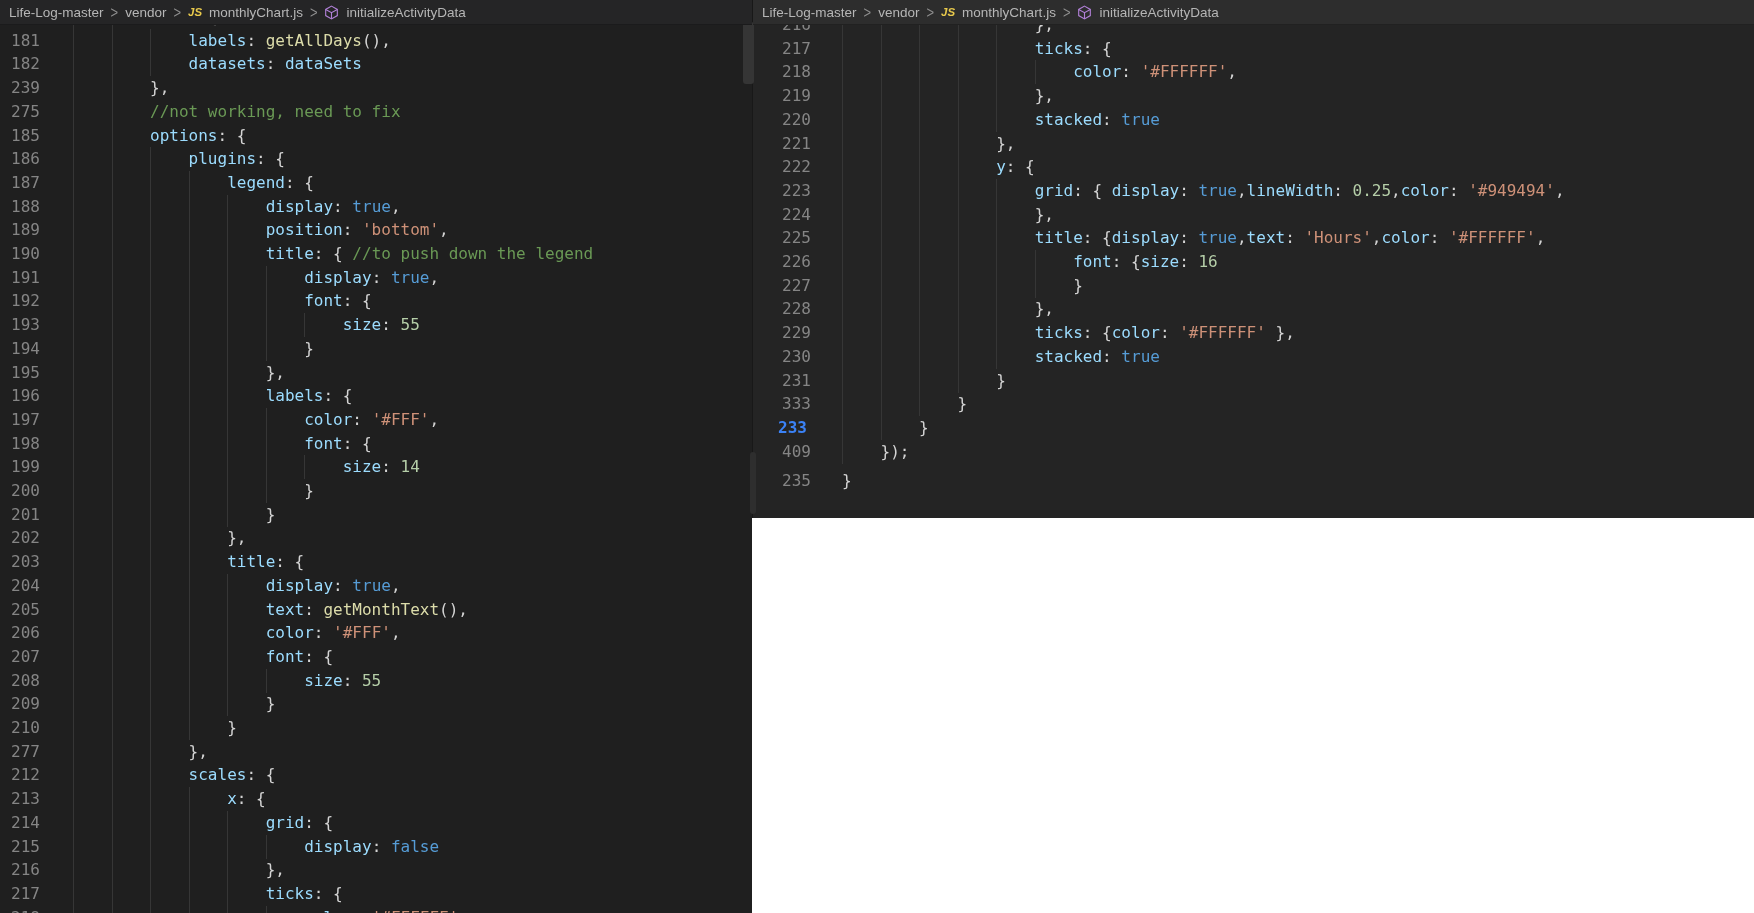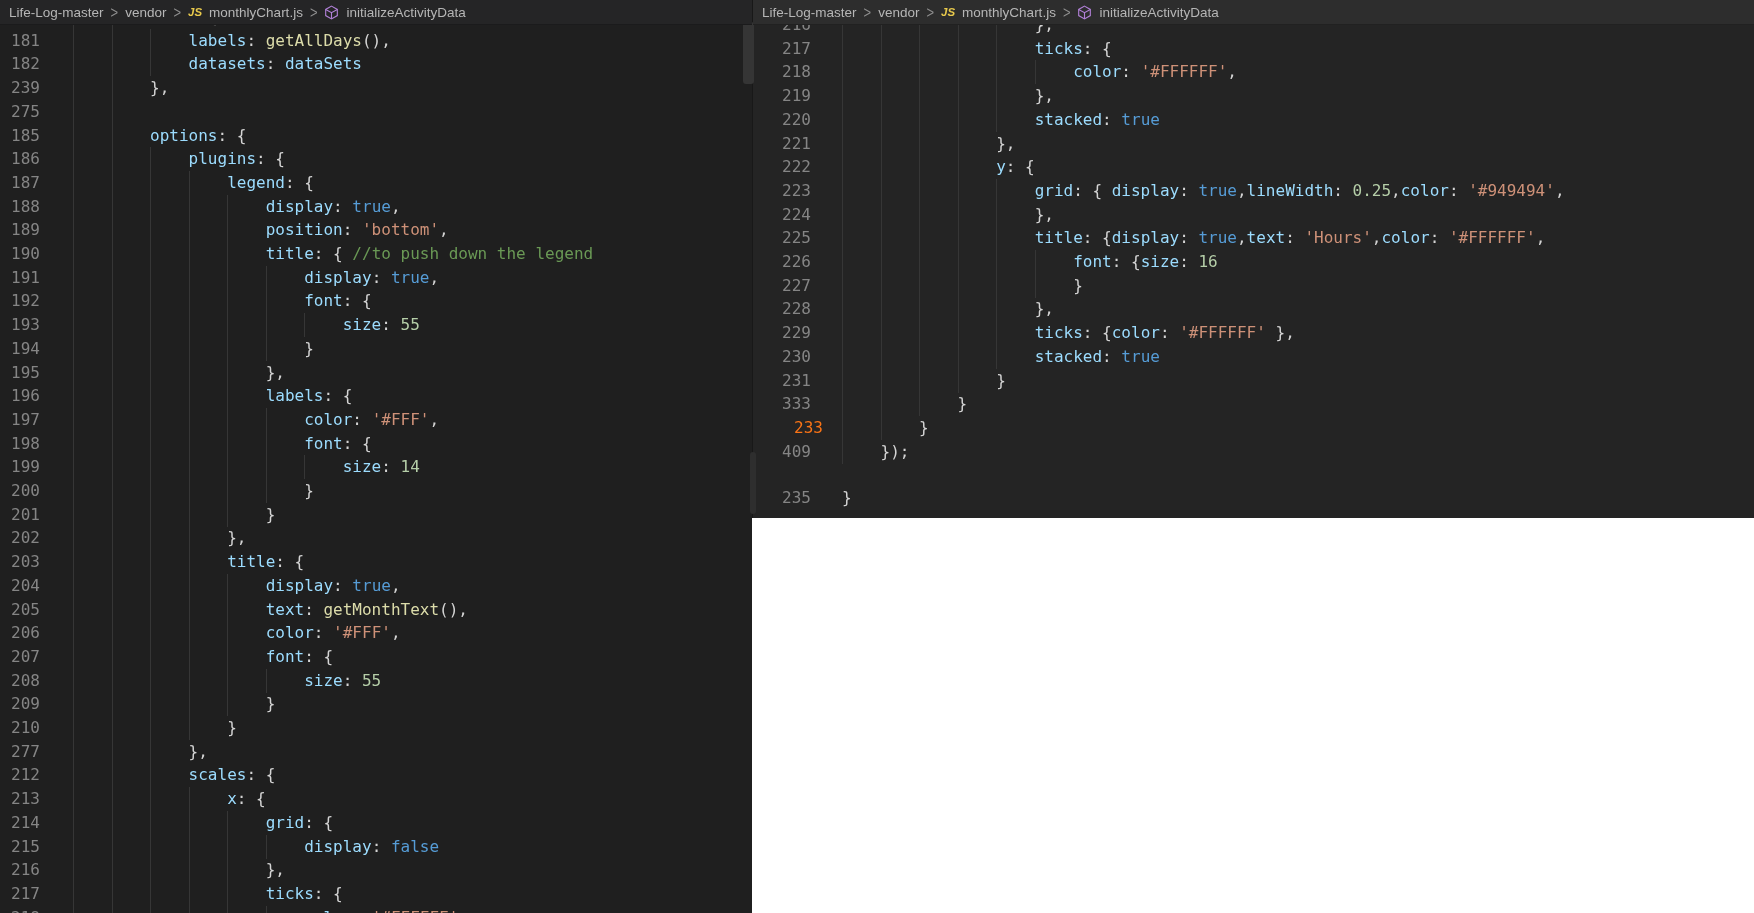--- a/index.html
+++ b/index.html
@@ -35,21 +35,21 @@
 </style>
 </head>
 <body>
 
 <div class="pane" id="pane-left">
   <div class="codehost" id="left-code">
       <div class="line" style="top: 5px;"><span class="num" style="left: 0px; width: 40px; color: rgb(133, 133, 133);">180</span><span class="g" style="left: 73px;"></span><span class="g" style="left: 111.53px;"></span><span class="code" style="left: 73px;"><span>        </span><span style="color: rgb(156, 220, 254);">data</span><span style="color: rgb(212, 212, 212);">: {</span></span></div>
       <div class="line" style="top: 28.7px;"><span class="num" style="left: 0px; width: 40px; color: rgb(133, 133, 133);">181</span><span class="g" style="left: 73px;"></span><span class="g" style="left: 111.53px;"></span><span class="g" style="left: 150.06px;"></span><span class="code" style="left: 73px;"><span>            </span><span style="color: rgb(156, 220, 254);">labels</span><span style="color: rgb(212, 212, 212);">: </span><span style="color: rgb(220, 220, 170);">getAllDays</span><span style="color: rgb(212, 212, 212);">(),</span></span></div>
       <div class="line" style="top: 52.4px;"><span class="num" style="left: 0px; width: 40px; color: rgb(133, 133, 133);">182</span><span class="g" style="left: 73px;"></span><span class="g" style="left: 111.53px;"></span><span class="g" style="left: 150.06px;"></span><span class="code" style="left: 73px;"><span>            </span><span style="color: rgb(156, 220, 254);">datasets</span><span style="color: rgb(212, 212, 212);">: </span><span style="color: rgb(156, 220, 254);">dataSets</span></span></div>
       <div class="line" style="top: 76.1px;"><span class="num" style="left: 0px; width: 40px; color: rgb(133, 133, 133);">239</span><span class="g" style="left: 73px;"></span><span class="g" style="left: 111.53px;"></span><span class="code" style="left: 73px;"><span>        </span><span style="color: rgb(212, 212, 212);">},</span></span></div>
-      <div class="line" style="top: 99.8px;"><span class="num" style="left: 0px; width: 40px; color: rgb(133, 133, 133);">275</span><span class="g" style="left: 73px;"></span><span class="g" style="left: 111.53px;"></span></div>
+      <div class="line" style="top: 99.8px;"><span class="num" style="left: 0px; width: 40px; color: rgb(133, 133, 133);">275</span><span class="g" style="left: 73px;"></span><span class="g" style="left: 111.53px;"></span><span class="code" style="left: 73px;"><span>        </span><span style="color: rgb(106, 153, 85);">//not working, need to fix</span></span></div>
       <div class="line" style="top: 123.5px;"><span class="num" style="left: 0px; width: 40px; color: rgb(133, 133, 133);">185</span><span class="g" style="left: 73px;"></span><span class="g" style="left: 111.53px;"></span><span class="code" style="left: 73px;"><span>        </span><span style="color: rgb(156, 220, 254);">options</span><span style="color: rgb(212, 212, 212);">: {</span></span></div>
       <div class="line" style="top: 147.2px;"><span class="num" style="left: 0px; width: 40px; color: rgb(133, 133, 133);">186</span><span class="g" style="left: 73px;"></span><span class="g" style="left: 111.53px;"></span><span class="g" style="left: 150.06px;"></span><span class="code" style="left: 73px;"><span>            </span><span style="color: rgb(156, 220, 254);">plugins</span><span style="color: rgb(212, 212, 212);">: {</span></span></div>
       <div class="line" style="top: 170.9px;"><span class="num" style="left: 0px; width: 40px; color: rgb(133, 133, 133);">187</span><span class="g" style="left: 73px;"></span><span class="g" style="left: 111.53px;"></span><span class="g" style="left: 150.06px;"></span><span class="g" style="left: 188.59px;"></span><span class="code" style="left: 73px;"><span>                </span><span style="color: rgb(156, 220, 254);">legend</span><span style="color: rgb(212, 212, 212);">: {</span></span></div>
       <div class="line" style="top: 194.6px;"><span class="num" style="left: 0px; width: 40px; color: rgb(133, 133, 133);">188</span><span class="g" style="left: 73px;"></span><span class="g" style="left: 111.53px;"></span><span class="g" style="left: 150.06px;"></span><span class="g" style="left: 188.59px;"></span><span class="g" style="left: 227.12px;"></span><span class="code" style="left: 73px;"><span>                    </span><span style="color: rgb(156, 220, 254);">display</span><span style="color: rgb(212, 212, 212);">: </span><span style="color: rgb(86, 156, 214);">true</span><span style="color: rgb(212, 212, 212);">,</span></span></div>
       <div class="line" style="top: 218.3px;"><span class="num" style="left: 0px; width: 40px; color: rgb(133, 133, 133);">189</span><span class="g" style="left: 73px;"></span><span class="g" style="left: 111.53px;"></span><span class="g" style="left: 150.06px;"></span><span class="g" style="left: 188.59px;"></span><span class="g" style="left: 227.12px;"></span><span class="code" style="left: 73px;"><span>                    </span><span style="color: rgb(156, 220, 254);">position</span><span style="color: rgb(212, 212, 212);">: </span><span style="color: rgb(206, 145, 120);">'bottom'</span><span style="color: rgb(212, 212, 212);">,</span></span></div>
       <div class="line" style="top: 242px;"><span class="num" style="left: 0px; width: 40px; color: rgb(133, 133, 133);">190</span><span class="g" style="left: 73px;"></span><span class="g" style="left: 111.53px;"></span><span class="g" style="left: 150.06px;"></span><span class="g" style="left: 188.59px;"></span><span class="g" style="left: 227.12px;"></span><span class="code" style="left: 73px;"><span>                    </span><span style="color: rgb(156, 220, 254);">title</span><span style="color: rgb(212, 212, 212);">: { </span><span style="color: rgb(106, 153, 85);">//to push down the legend</span></span></div>
       <div class="line" style="top: 265.7px;"><span class="num" style="left: 0px; width: 40px; color: rgb(133, 133, 133);">191</span><span class="g" style="left: 73px;"></span><span class="g" style="left: 111.53px;"></span><span class="g" style="left: 150.06px;"></span><span class="g" style="left: 188.59px;"></span><span class="g" style="left: 227.12px;"></span><span class="g" style="left: 265.65px;"></span><span class="code" style="left: 73px;"><span>                        </span><span style="color: rgb(156, 220, 254);">display</span><span style="color: rgb(212, 212, 212);">: </span><span style="color: rgb(86, 156, 214);">true</span><span style="color: rgb(212, 212, 212);">,</span></span></div>
       <div class="line" style="top: 289.4px;"><span class="num" style="left: 0px; width: 40px; color: rgb(133, 133, 133);">192</span><span class="g" style="left: 73px;"></span><span class="g" style="left: 111.53px;"></span><span class="g" style="left: 150.06px;"></span><span class="g" style="left: 188.59px;"></span><span class="g" style="left: 227.12px;"></span><span class="g" style="left: 265.65px;"></span><span class="code" style="left: 73px;"><span>                        </span><span style="color: rgb(156, 220, 254);">font</span><span style="color: rgb(212, 212, 212);">: {</span></span></div>
       <div class="line" style="top: 313.1px;"><span class="num" style="left: 0px; width: 40px; color: rgb(133, 133, 133);">193</span><span class="g" style="left: 73px;"></span><span class="g" style="left: 111.53px;"></span><span class="g" style="left: 150.06px;"></span><span class="g" style="left: 188.59px;"></span><span class="g" style="left: 227.12px;"></span><span class="g" style="left: 265.65px;"></span><span class="g" style="left: 304.18px;"></span><span class="code" style="left: 73px;"><span>                            </span><span style="color: rgb(156, 220, 254);">size</span><span style="color: rgb(212, 212, 212);">: </span><span style="color: rgb(181, 206, 168);">55</span></span></div>
       <div class="line" style="top: 336.8px;"><span class="num" style="left: 0px; width: 40px; color: rgb(133, 133, 133);">194</span><span class="g" style="left: 73px;"></span><span class="g" style="left: 111.53px;"></span><span class="g" style="left: 150.06px;"></span><span class="g" style="left: 188.59px;"></span><span class="g" style="left: 227.12px;"></span><span class="g" style="left: 265.65px;"></span><span class="code" style="left: 73px;"><span>                        </span><span style="color: rgb(212, 212, 212);">}</span></span></div>
@@ -106,23 +106,23 @@
       <div class="line" style="top: 178.9px;"><span class="num" style="left: 8px; width: 50px; color: rgb(133, 133, 133);">223</span><span class="g" style="left: 89px;"></span><span class="g" style="left: 127.53px;"></span><span class="g" style="left: 166.06px;"></span><span class="g" style="left: 204.59px;"></span><span class="g" style="left: 243.12px;"></span><span class="code" style="left: 89px;"><span>                    </span><span style="color: rgb(156, 220, 254);">grid</span><span style="color: rgb(212, 212, 212);">: { </span><span style="color: rgb(156, 220, 254);">display</span><span style="color: rgb(212, 212, 212);">: </span><span style="color: rgb(86, 156, 214);">true</span><span style="color: rgb(212, 212, 212);">,</span><span style="color: rgb(156, 220, 254);">lineWidth</span><span style="color: rgb(212, 212, 212);">: </span><span style="color: rgb(181, 206, 168);">0.25</span><span style="color: rgb(212, 212, 212);">,</span><span style="color: rgb(156, 220, 254);">color</span><span style="color: rgb(212, 212, 212);">: </span><span style="color: rgb(206, 145, 120);">'#949494'</span><span style="color: rgb(212, 212, 212);">,</span></span></div>
       <div class="line" style="top: 202.6px;"><span class="num" style="left: 8px; width: 50px; color: rgb(133, 133, 133);">224</span><span class="g" style="left: 89px;"></span><span class="g" style="left: 127.53px;"></span><span class="g" style="left: 166.06px;"></span><span class="g" style="left: 204.59px;"></span><span class="g" style="left: 243.12px;"></span><span class="code" style="left: 89px;"><span>                    </span><span style="color: rgb(212, 212, 212);">},</span></span></div>
       <div class="line" style="top: 226.3px;"><span class="num" style="left: 8px; width: 50px; color: rgb(133, 133, 133);">225</span><span class="g" style="left: 89px;"></span><span class="g" style="left: 127.53px;"></span><span class="g" style="left: 166.06px;"></span><span class="g" style="left: 204.59px;"></span><span class="g" style="left: 243.12px;"></span><span class="code" style="left: 89px;"><span>                    </span><span style="color: rgb(156, 220, 254);">title</span><span style="color: rgb(212, 212, 212);">: {</span><span style="color: rgb(156, 220, 254);">display</span><span style="color: rgb(212, 212, 212);">: </span><span style="color: rgb(86, 156, 214);">true</span><span style="color: rgb(212, 212, 212);">,</span><span style="color: rgb(156, 220, 254);">text</span><span style="color: rgb(212, 212, 212);">: </span><span style="color: rgb(206, 145, 120);">'Hours'</span><span style="color: rgb(212, 212, 212);">,</span><span style="color: rgb(156, 220, 254);">color</span><span style="color: rgb(212, 212, 212);">: </span><span style="color: rgb(206, 145, 120);">'#FFFFFF'</span><span style="color: rgb(212, 212, 212);">,</span></span></div>
       <div class="line" style="top: 250px;"><span class="num" style="left: 8px; width: 50px; color: rgb(133, 133, 133);">226</span><span class="g" style="left: 89px;"></span><span class="g" style="left: 127.53px;"></span><span class="g" style="left: 166.06px;"></span><span class="g" style="left: 204.59px;"></span><span class="g" style="left: 243.12px;"></span><span class="g" style="left: 281.65px;"></span><span class="code" style="left: 89px;"><span>                        </span><span style="color: rgb(156, 220, 254);">font</span><span style="color: rgb(212, 212, 212);">: {</span><span style="color: rgb(156, 220, 254);">size</span><span style="color: rgb(212, 212, 212);">: </span><span style="color: rgb(181, 206, 168);">16</span></span></div>
       <div class="line" style="top: 273.7px;"><span class="num" style="left: 8px; width: 50px; color: rgb(133, 133, 133);">227</span><span class="g" style="left: 89px;"></span><span class="g" style="left: 127.53px;"></span><span class="g" style="left: 166.06px;"></span><span class="g" style="left: 204.59px;"></span><span class="g" style="left: 243.12px;"></span><span class="g" style="left: 281.65px;"></span><span class="code" style="left: 89px;"><span>                        </span><span style="color: rgb(212, 212, 212);">}</span></span></div>
       <div class="line" style="top: 297.4px;"><span class="num" style="left: 8px; width: 50px; color: rgb(133, 133, 133);">228</span><span class="g" style="left: 89px;"></span><span class="g" style="left: 127.53px;"></span><span class="g" style="left: 166.06px;"></span><span class="g" style="left: 204.59px;"></span><span class="g" style="left: 243.12px;"></span><span class="code" style="left: 89px;"><span>                    </span><span style="color: rgb(212, 212, 212);">},</span></span></div>
       <div class="line" style="top: 321.1px;"><span class="num" style="left: 8px; width: 50px; color: rgb(133, 133, 133);">229</span><span class="g" style="left: 89px;"></span><span class="g" style="left: 127.53px;"></span><span class="g" style="left: 166.06px;"></span><span class="g" style="left: 204.59px;"></span><span class="g" style="left: 243.12px;"></span><span class="code" style="left: 89px;"><span>                    </span><span style="color: rgb(156, 220, 254);">ticks</span><span style="color: rgb(212, 212, 212);">: {</span><span style="color: rgb(156, 220, 254);">color</span><span style="color: rgb(212, 212, 212);">: </span><span style="color: rgb(206, 145, 120);">'#FFFFFF'</span><span style="color: rgb(212, 212, 212);"> },</span></span></div>
       <div class="line" style="top: 344.8px;"><span class="num" style="left: 8px; width: 50px; color: rgb(133, 133, 133);">230</span><span class="g" style="left: 89px;"></span><span class="g" style="left: 127.53px;"></span><span class="g" style="left: 166.06px;"></span><span class="g" style="left: 204.59px;"></span><span class="g" style="left: 243.12px;"></span><span class="code" style="left: 89px;"><span>                    </span><span style="color: rgb(156, 220, 254);">stacked</span><span style="color: rgb(212, 212, 212);">: </span><span style="color: rgb(86, 156, 214);">true</span></span></div>
       <div class="line" style="top: 368.5px;"><span class="num" style="left: 8px; width: 50px; color: rgb(133, 133, 133);">231</span><span class="g" style="left: 89px;"></span><span class="g" style="left: 127.53px;"></span><span class="g" style="left: 166.06px;"></span><span class="g" style="left: 204.59px;"></span><span class="code" style="left: 89px;"><span>                </span><span style="color: rgb(212, 212, 212);">}</span></span></div>
       <div class="line" style="top: 392.2px;"><span class="num" style="left: 8px; width: 50px; color: rgb(133, 133, 133);">333</span><span class="g" style="left: 89px;"></span><span class="g" style="left: 127.53px;"></span><span class="g" style="left: 166.06px;"></span><span class="code" style="left: 89px;"><span>            </span><span style="color: rgb(212, 212, 212);">}</span></span></div>
-      <div class="line" style="top: 415.9px;"><span class="num" style="left: 20px; width: 50px; color: #f97316;">233</span><span class="g" style="left: 89px;"></span><span class="g" style="left: 127.53px;"></span><span class="code" style="left: 89px;"><span>        </span><span style="color: rgb(212, 212, 212);">}</span></span></div>
+      <div class="line" style="top: 415.9px;"><span class="num" style="left: 4px; width: 50px; color: #3b82f6; font-weight: bold;">233</span><span class="g" style="left: 89px;"></span><span class="g" style="left: 127.53px;"></span><span class="code" style="left: 89px;"><span>        </span><span style="color: rgb(212, 212, 212);">}</span></span></div>
       <div class="line" style="top: 439.6px;"><span class="num" style="left: 8px; width: 50px; color: rgb(133, 133, 133);">409</span><span class="g" style="left: 89px;"></span><span class="code" style="left: 89px;"><span>    </span><span style="color: rgb(212, 212, 212);">});</span></span></div>
-      <div class="line" style="top: 486px;"><span class="num" style="left: 8px; width: 50px; color: rgb(133, 133, 133);">235</span><span class="code" style="left: 89px;"><span></span><span style="color: rgb(212, 212, 212);">}</span></span></div>
+      <div class="line" style="top: 469px;"><span class="num" style="left: 8px; width: 50px; color: rgb(133, 133, 133);">235</span><span class="code" style="left: 89px;"><span></span><span style="color: rgb(212, 212, 212);">}</span></span></div>
     </div>
   <div class="crumbs" id="crumbs-right">
     <span>Life-Log-master</span>
     <span class="crumb-sep">&gt;</span>
     <span>vendor</span>
     <span class="crumb-sep">&gt;</span>
     <span class="js-badge">JS</span>
     <span>monthlyChart.js</span>
     <span class="crumb-sep">&gt;</span>
     <svg class="sym-icon" viewBox="0 0 16 16">

